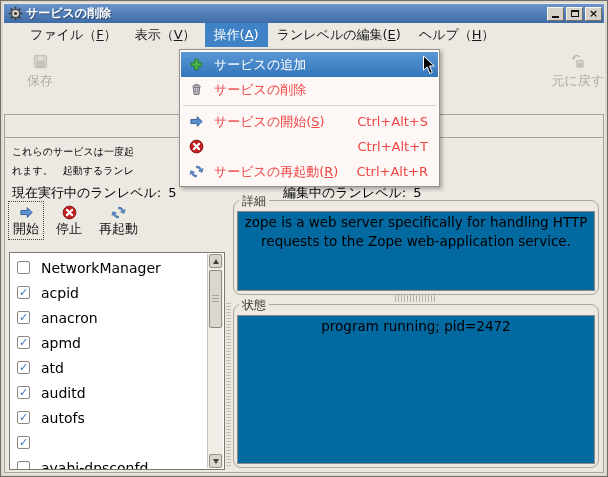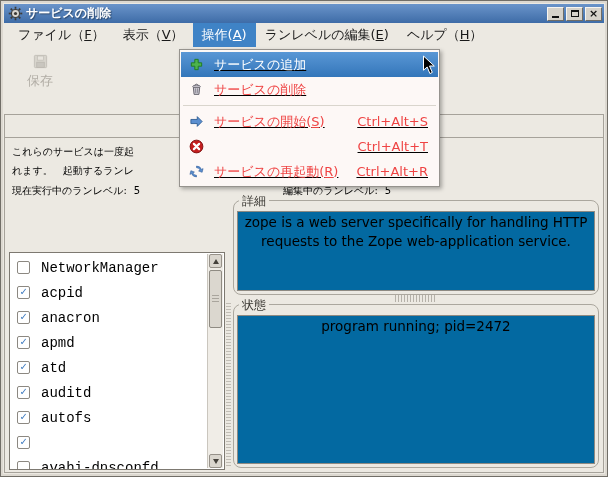--- a/index.html
+++ b/index.html
@@ -12,48 +12,48 @@
   .titlebar .appicon{width:15px;height:15px;margin:0 3px 0 2px;flex:0 0 auto;}
   .titlebar .title{color:#fff;font-size:12px;font-weight:bold;flex:1;line-height:19px;
     text-shadow:1px 1px 1px rgba(0,0,0,.4);white-space:nowrap;}
   .winbtn{width:17px;height:14px;margin-left:2px;background:#d6d2ca;box-sizing:border-box;
     border:1px solid;border-color:#f7f5f0 #6f6c65 #6f6c65 #f7f5f0;display:flex;align-items:center;justify-content:center;
     font-size:11px;font-weight:bold;color:#111;line-height:1;}
   .glyph-min{width:7px;height:2px;background:#111;margin-top:7px;}
   .glyph-max{width:8px;height:7px;box-sizing:border-box;border:1px solid #111;border-top-width:2px;}
   
   .menubar{position:absolute;left:3px;top:22px;right:3px;height:24px;display:flex;
-    align-items:stretch;padding-left:5px;font-size:13px;color:#1a1a1a;}
+    align-items:stretch;padding-left:17px;font-size:13px;color:#1a1a1a;}
   .mb-item{display:flex;align-items:center;padding:0 9px;white-space:nowrap;}
   .mb-item.selected{background:#3f83c6;color:#fff;}
   .mn{text-decoration:underline;}
   
   .toolbar{position:absolute;left:3px;top:46px;right:3px;height:66px;display:flex;gap:16px;
     padding:7px 0 0 14px;box-sizing:border-box;justify-content:space-between;}
   .toolbtn{display:flex;flex-direction:column;align-items:center;gap:3px;font-size:13px;
     color:#b2aea6;min-width:44px;}
   .toolbtn svg{opacity:.6;}
   
   .content{position:absolute;left:3px;top:113px;right:3px;bottom:3px;border:1px solid #a6a29a;
     box-sizing:border-box;background:#ece9e2;text-align:center;}
   .cheader{height:22px;line-height:22px;border-bottom:1px solid #a6a29a;padding-left:6px;
     font-size:13px;white-space:nowrap;overflow:hidden;}
   .desc{position:absolute;left:7px;top:27px;font-size:10px;line-height:19px;white-space:pre;}
-  .rl-row{position:absolute;top:69px;left:0;right:0;height:16px;font-size:10px;}
+  .rl-row{position:absolute;top:69px;left:0;right:0;height:16px;font-size:13px;}
   .rl-cur{position:absolute;left:7px;white-space:nowrap;}
   .rl-edit{position:absolute;left:278px;white-space:nowrap;}
   .rl-val{margin-left:7px;}
   
   .actions{position:absolute;left:4px;top:87px;display:flex;gap:9px;}
   .actbtn{display:flex;flex-direction:column;align-items:center;font-size:13px;color:#111;
     padding:3px 4px 1px 4px;background:transparent;}
   .actbtn.focused{outline:1px dotted #4a4741;}
   
   .svclist{position:absolute;left:4px;top:137px;width:216px;bottom:2px;background:#fff;
-    border:1px solid #7d7971;box-sizing:border-box;overflow:hidden;font-family:Liberation Mono, monospace;}
+    border:1px solid #7d7971;box-sizing:border-box;overflow:hidden;}
   .svcrow{height:25px;display:flex;align-items:center;padding-left:7px;gap:11px;font-size:14px;}
   .cbx{width:13px;height:13px;box-sizing:border-box;border:1px solid #8c8881;border-radius:2px;
     background:#fff;display:flex;align-items:center;justify-content:center;
     font-size:11px;font-weight:bold;color:#3876bd;line-height:1;flex:0 0 auto;}
   
   .sb{position:absolute;top:1px;right:1px;bottom:1px;width:15px;background:#f0ede7;border-left:1px solid #cac6be;}
   .sb-btn{position:absolute;left:1px;width:13px;height:14px;background:#dad6ce;box-sizing:border-box;
     border:1px solid #969189;border-radius:2px;display:flex;align-items:center;justify-content:center;}
   .sb-up{top:0;} .sb-down{bottom:0;}
   .tri-up{width:0;height:0;border-left:3.5px solid transparent;border-right:3.5px solid transparent;border-bottom:5px solid #44413b;}
@@ -68,21 +68,21 @@
   .gframe{position:absolute;left:228px;right:4px;border:1px solid #aba79e;border-radius:8px;box-sizing:border-box;}
   .gframe .legend{position:absolute;top:-8px;left:5px;background:#ece9e2;padding:0 3px;font-size:12px;color:#3a3833;}
   .fr-details{top:85px;height:95px;}
   .fr-status{top:189px;bottom:4px;}
   .txtview{position:absolute;left:3px;right:3px;top:10px;bottom:3px;background:#0369a1;
     border:1px solid #8e8a82;padding:1px 6px;font-size:13.5px;line-height:19px;overflow:hidden;}
   .hsplit{position:absolute;left:390px;top:180px;width:42px;height:7px;
     background:repeating-linear-gradient(90deg,#b5b1a9 0 1px,transparent 1px 3px);}
   
   .popup{position:absolute;left:178px;top:48px;width:261px;z-index:10;background:#fdf8f6;
-    border:1px solid #96938e;box-shadow:2px 2px 4px rgba(0,0,0,.3);padding:2px 1px;box-sizing:border-box;text-decoration:underline;}
+    border:1px solid #96938e;box-shadow:2px 2px 4px rgba(0,0,0,.3);padding:2px 1px;box-sizing:border-box;}
   .menu-item{height:25px;display:flex;align-items:center;gap:10px;padding:0 10px 0 8px;font-size:13px;color:#ef4444;}
   .menu-item .accel{margin-left:auto;}
   .menu-item.hl{background:linear-gradient(#5a97d5,#3376ba);color:#fff;}
   .menu-sep{height:1px;background:#d9d5cd;margin:3px 2px;}
   .micon{width:15px;height:15px;flex:0 0 auto;}
   
   .cursor{position:absolute;left:421px;top:54px;z-index:20;}
 </style>
 </head>
 <body>
@@ -136,32 +136,63 @@
 
   <div class="toolbar">
     <div class="toolbtn">
       <svg class="micon" width="22" height="22" viewBox="0 0 22 22">
         <rect x="2" y="2" width="18" height="18" rx="1.5" fill="#cac7bf" stroke="#97938b"></rect>
         <rect x="6.5" y="3" width="9" height="6" fill="#e6e3dc" stroke="#a5a199"></rect>
         <rect x="5.5" y="12" width="11" height="7.5" fill="#b3b0a8" stroke="#97938b"></rect>
       </svg>
       <span>保存</span>
     </div>
+    <div class="toolbtn">
+      <svg class="micon" width="22" height="22" viewBox="0 0 22 22">
+        <path d="M14.5 4.5A5.5 5.5 0 0 0 4.6 7.2" fill="none" stroke="#8f8b83" stroke-width="1.8"></path>
+        <path d="M3.2 4.6l1.5 3.4 3.3-1.6z" fill="#8f8b83"></path>
+        <rect x="9.5" y="9.5" width="10" height="10" rx="1" fill="#cac7bf" stroke="#97938b"></rect>
+        <rect x="12" y="14.5" width="5.5" height="4" fill="#b3b0a8" stroke="#97938b"></rect>
+      </svg>
+      <span>元に戻す</span>
+    </div>
   </div>
 
   <div class="content">
     <div class="cheader">バックグラウンドのサービ</div>
 
     <div class="desc"><span>これらのサービスは一度起</span><br><span>れます。　起動するランレ</span></div>
 
     <div class="rl-row">
       <span class="rl-cur"><span>現在実行中のランレベル:</span><span class="rl-val">5</span></span>
       <span class="rl-edit"><span>編集中のランレベル:</span><span class="rl-val">5</span></span>
     </div>
 
+    <div class="actions">
+      <div class="actbtn focused">
+        <svg class="micon" width="24" height="24" viewBox="0 0 16 16">
+          <path d="M2 5.8h6.8V2.8L14 8l-5.2 5.2V10.2H2z" fill="#5b8fd0" stroke="#27568e" stroke-width="0.9"></path>
+        </svg>
+        <span>開始</span>
+      </div>
+      <div class="actbtn">
+        <svg class="micon" width="24" height="24" viewBox="0 0 16 16">
+          <circle cx="8" cy="8" r="6.8" fill="#c41e1e" stroke="#7e0f0f"></circle>
+          <path d="M5.2 5.2l5.6 5.6M10.8 5.2l-5.6 5.6" stroke="#fff" stroke-width="2.3" stroke-linecap="round"></path>
+        </svg>
+        <span>停止</span>
+      </div>
+      <div class="actbtn">
+        <svg class="micon" width="24" height="24" viewBox="0 0 16 16">
+          <path d="M8 2.2a5.8 5.8 0 0 1 5.4 3.6l1.6-.9-1 4-3.8-1.5 1.7-.9A4.3 4.3 0 0 0 8 3.9z" fill="#5b8fd0" stroke="#2d5a96" stroke-width="0.6"></path>
+          <path d="M8 13.8a5.8 5.8 0 0 1-5.4-3.6l-1.6.9 1-4 3.8 1.5-1.7.9A4.3 4.3 0 0 0 8 12.1z" fill="#5b8fd0" stroke="#2d5a96" stroke-width="0.6"></path>
+        </svg>
+        <span>再起動</span>
+      </div>
+    </div>
 
     <div class="svclist">
       <div class="svcrow" style="margin-top:2px;">
           <span class="cbx"></span>
           <span>NetworkManager</span>
         </div>
       <div class="svcrow">
           <span class="cbx">✓</span>
           <span>acpid</span>
         </div>

